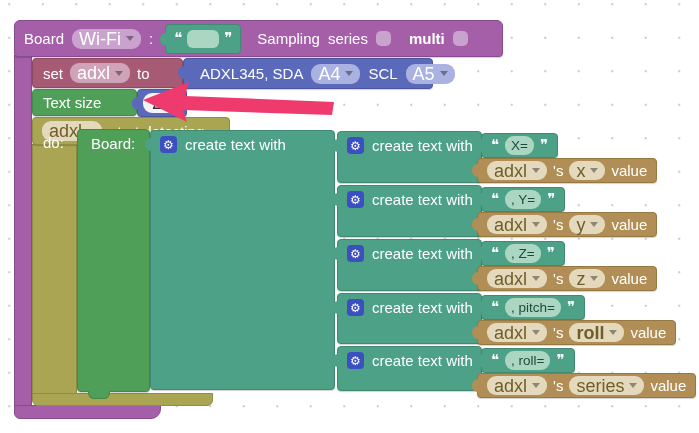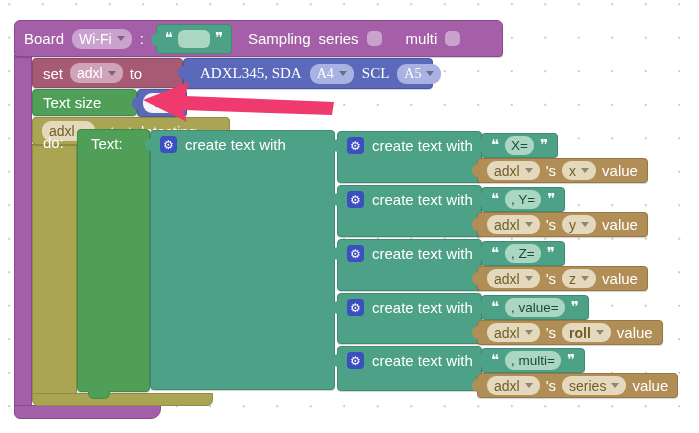--- a/index.html
+++ b/index.html
@@ -10,30 +10,30 @@
     background-size:33.5px 33.5px;background-position:26px 21px;
     font-family:"Liberation Sans", sans-serif;font-size:15px;
   }
   .blk{position:absolute;box-sizing:border-box;display:flex;align-items:center;
        color:#fff;border-radius:4px;border:1px solid rgba(0,0,0,.20);
        box-shadow:0 1px 1px rgba(0,0,0,.18);text-align:right;}
   .iblk{position:relative;display:inline-flex;align-items:center;box-sizing:border-box;
         border-radius:4px;border:1px solid rgba(0,0,0,.20);padding:0 8px;gap:5px;}
   .purple{background:#a55fa8;border-color:#874c8e;}
   .maroon{background:#a75a74;border-color:#8c4a61;}
-  .blue{background:#5b69bb;border-color:#4a569f;font-family:Liberation Serif, serif;}
+  .blue{background:#5b69bb;border-color:#4a569f;}
   .green{background:#4f9f58;border-color:#428a4a;}
   .olive{background:#a9a553;border-color:#908c42;}
   .teal{background:#4da186;border-color:#3f8a70;}
   .tan{background:#b08e55;border-color:#967842;}
   .noshadow{box-shadow:none;}
   .plug{position:absolute;left:-6px;top:7px;width:8px;height:13px;
         border-radius:6px 0 0 6px;background:inherit;}
   .field{display:inline-flex;align-items:center;gap:5px;border-radius:9px;
-         padding:0 7px;height:20px;font-size:14px;line-height:1;white-space:nowrap;}
+         padding:0 7px;height:20px;font-size:18px;line-height:1;white-space:nowrap;}
   .f-purple{background:#c9a2ce;color:#fff;}
   .f-pink{background:#cfa3b8;color:#fff;}
   .f-blue{background:#a9b2e0;color:#fff;}
   .f-beige{background:#e4d9bc;color:#6f5e2a;}
   .f-mint{background:#abd6c2;color:#1d4a3c;font-size:13.5px;height:19px;}
   .f-white{background:#f3f3f8;color:#333;justify-content:center;min-width:24px;}
   .arr{width:0;height:0;border-left:4px solid transparent;border-right:4px solid transparent;
        border-top:5px solid rgba(0,0,0,.38);}
   .sq{width:15px;height:15px;border-radius:5px;background:#c9a2ce;display:inline-block;}
   .gear{width:17px;height:17px;border-radius:4px;background:#3b4fc0;color:#fff;
@@ -60,21 +60,21 @@
     <span class="lbl">:</span>
     <span class="iblk teal" style="height:30px;margin-left:4px;">
       <span class="plug" style="top:8px;"></span>
       <span class="qmark">❝</span>
       <span class="field f-mint" style="width:18px;height:18px;border-radius:6px;"></span>
       <span class="qmark">❞</span>
     </span>
     <span class="lbl" style="margin-left:8px;">Sampling</span>
     <span class="lbl">series</span>
     <span class="sq"></span>
-    <span class="lbl" style="margin-left:16px;">multi</span>
+    <span class="lbl" style="margin-left:10px;font-weight:bold;">multi</span>
     <span class="sq"></span>
   </div>
 
   <div class="blk maroon" style="left:32px;top:58px;width:151px;height:30px;padding:12px 10px;gap:7px;z-index:2;">
     <span class="lbl">set</span>
     <span class="field f-pink">
       <span>adxl</span>
       <span class="arr"></span>
     </span>
     <span class="lbl">to</span>
@@ -107,21 +107,21 @@
       <span>adxl</span>
       <span class="arr"></span>
     </span>
     <span class="lbl">start detecting</span>
   </div>
   <div class="blk olive noshadow" style="left:32px;top:144px;width:45px;height:250px;border-radius:0;"></div>
   <div class="blk olive noshadow" style="left:32px;top:393px;width:181px;height:13px;border-radius:0 0 6px 6px;"></div>
   <div style="position:absolute;left:43px;top:134px;color:#fff;z-index:2;">do:</div>
 
   <div class="blk green topalign" style="left:77px;top:129px;width:73px;height:263px;padding-left:13px;z-index:2;">
-    <span class="lbl">Text:</span>
+    <span class="lbl">Board:</span>
   </div>
   <div style="position:absolute;left:88px;top:391px;width:20px;height:7px;background:#4f9f58;border:1px solid #428a4a;border-top:none;border-radius:0 0 6px 6px;z-index:2;"></div>
 
   <div class="blk teal topalign" style="left:150px;top:130px;width:185px;height:260px;padding-left:9px;gap:8px;z-index:2;">
     <span class="plug"></span>
     <span class="gear">⚙</span>
     <span class="lbl">create text with</span>
   </div>
 
   <svg width="699" height="433" viewBox="0 0 699 433" style="position:absolute;left:0;top:0;z-index:10;pointer-events:none;">
@@ -200,21 +200,21 @@
       <span class="lbl">value</span>
     </div>
     <div class="blk teal topalign" style="left: 337px; top: 293px; width: 145px; height: 51px; padding-left: 9px; gap: 8px; z-index: 2;">
       <span class="plug"></span>
       <span class="gear">⚙</span>
       <span class="lbl">create text with</span>
     </div>
     <div class="blk teal" style="left: 481px; top: 295px; height: 25px; padding: 0px 9px; gap: 6px; z-index: 3;">
       <span class="plug" style="top: 5px;"></span>
       <span class="qmark">❝</span>
-      <span class="field f-mint" style="padding: 0px 6px;">, value=</span>
+      <span class="field f-mint" style="padding: 0px 6px;">, pitch=</span>
       <span class="qmark">❞</span>
     </div>
     <div class="blk tan" style="left: 477px; top: 320px; height: 25px; padding: 0px 9px; gap: 6px; z-index: 3;">
       <span class="plug" style="top: 5px;"></span>
       <span class="field f-beige" style="height: 19px;">
         <span>adxl</span>
         <span class="arr"></span>
       </span>
       <span class="lbl">'s</span>
       <span class="field f-beige" style="height: 19px; font-weight: bold;">
@@ -224,21 +224,21 @@
       <span class="lbl">value</span>
     </div>
     <div class="blk teal topalign" style="left: 337px; top: 346px; width: 145px; height: 45px; padding-left: 9px; gap: 8px; z-index: 2;">
       <span class="plug"></span>
       <span class="gear">⚙</span>
       <span class="lbl">create text with</span>
     </div>
     <div class="blk teal" style="left: 481px; top: 348px; height: 25px; padding: 0px 9px; gap: 6px; z-index: 3;">
       <span class="plug" style="top: 5px;"></span>
       <span class="qmark">❝</span>
-      <span class="field f-mint" style="padding: 0px 6px;">, multi=</span>
+      <span class="field f-mint" style="padding: 0px 6px;">, roll=</span>
       <span class="qmark">❞</span>
     </div>
     <div class="blk tan" style="left: 477px; top: 373px; height: 25px; padding: 0px 9px; gap: 6px; z-index: 3;">
       <span class="plug" style="top: 5px;"></span>
       <span class="field f-beige" style="height: 19px;">
         <span>adxl</span>
         <span class="arr"></span>
       </span>
       <span class="lbl">'s</span>
       <span class="field f-beige" style="height: 19px;">

